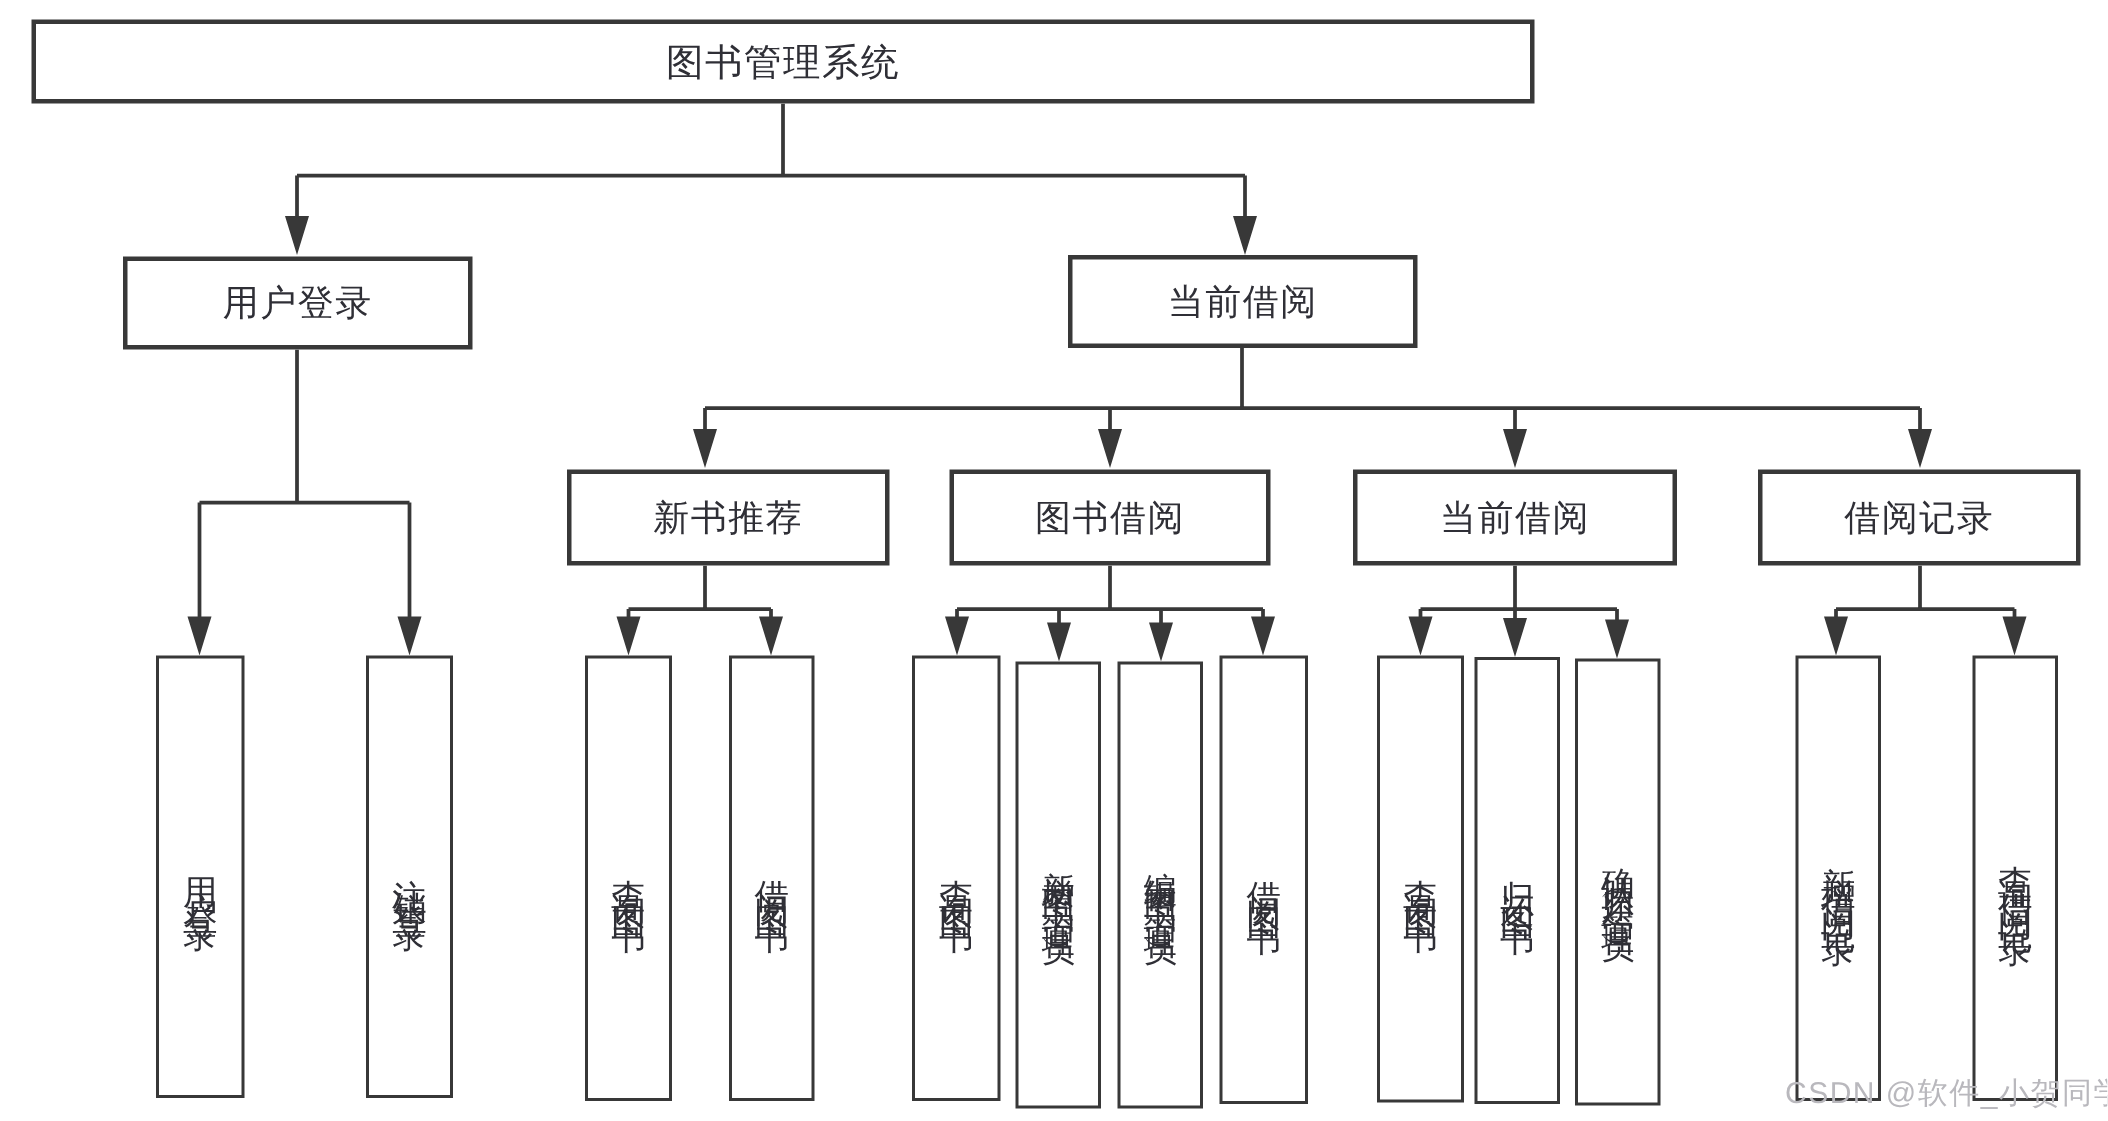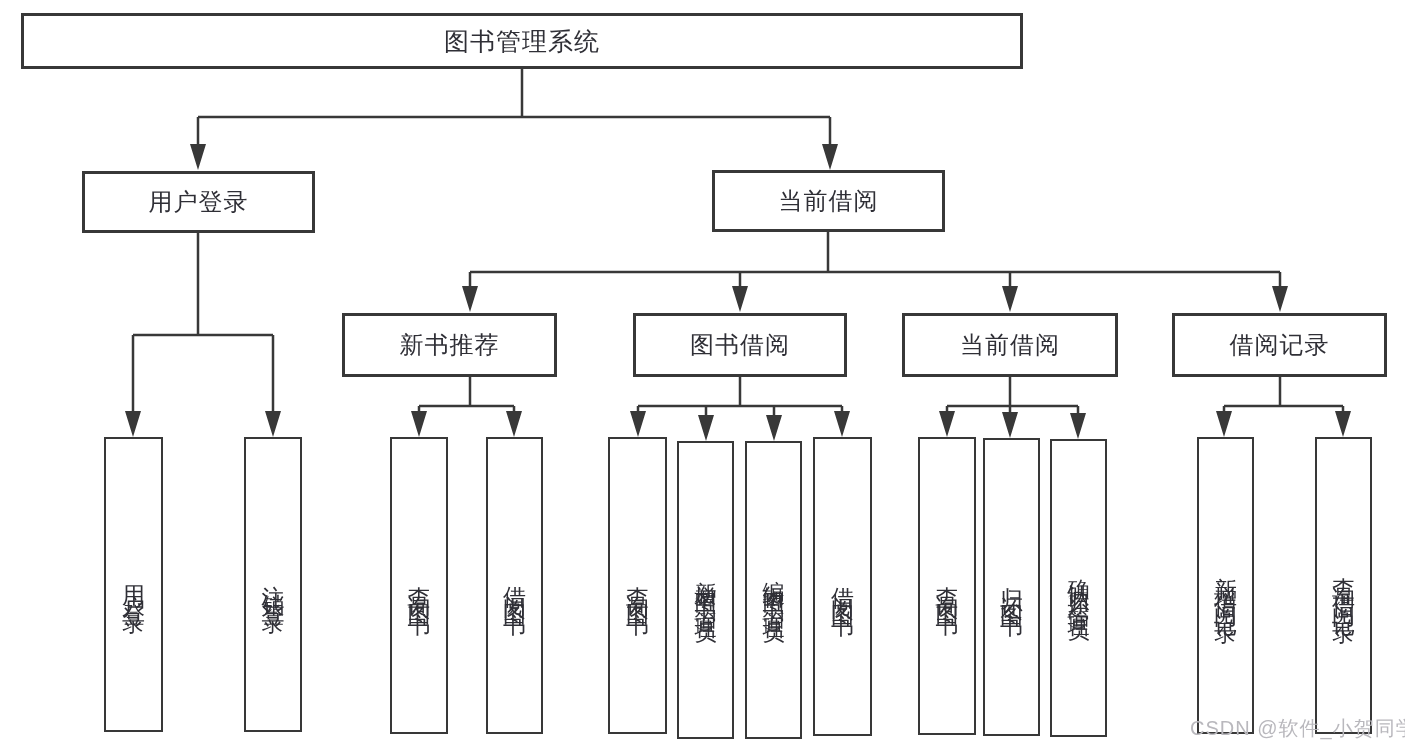--- a/index.html
+++ b/index.html
@@ -51,21 +51,21 @@
              M939 411 L955 411 L947 437 Z  M1002 412 L1018 412 L1010 438 Z
              M1070 413 L1086 413 L1078 439 Z
              M1216 411 L1232 411 L1224 437 Z  M1335 411 L1351 411 L1343 437 Z" fill="#383838" stroke="none"></path>
   </svg>
 
   <div class="hbox root" style="left:21px;top:13px;width:1002px;height:56px;">图书管理系统</div>
 
   <div class="hbox" style="left:82px;top:171px;width:233px;height:62px;">用户登录</div>
   <div class="hbox" style="left:712px;top:170px;width:233px;height:62px;">当前借阅</div>
 
-  <div class="hbox" style="left:342px;top:313px;width:215px;height:64px;">新书推荐</div>
+  <div class="hbox" style="left:378px;top:313px;width:215px;height:64px;">新书推荐</div>
   <div class="hbox" style="left:902px;top:313px;width:216px;height:64px;">当前借阅</div>
   <div class="hbox" style="left:633px;top:313px;width:214px;height:64px;">图书借阅</div>
   <div class="hbox" style="left:1172px;top:313px;width:215px;height:64px;">借阅记录</div>
 
   <div class="vbox" style="left:104px;top:437px;width:59px;height:295px;">用户登录</div>
   <div class="vbox" style="left:244px;top:437px;width:58px;height:295px;">注销登录</div>
 
   <div class="vbox" style="left:390px;top:437px;width:58px;height:297px;">查询图书</div>
   <div class="vbox" style="left:486px;top:437px;width:57px;height:297px;">借阅图书</div>
 

